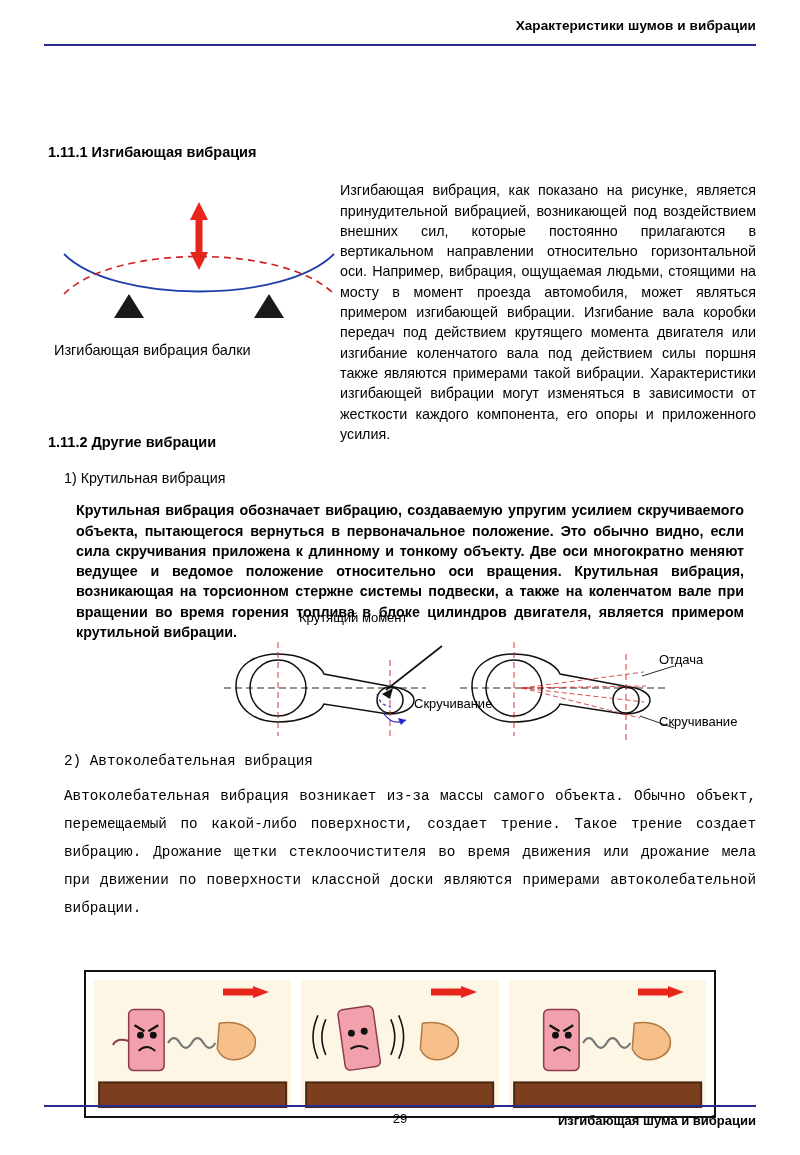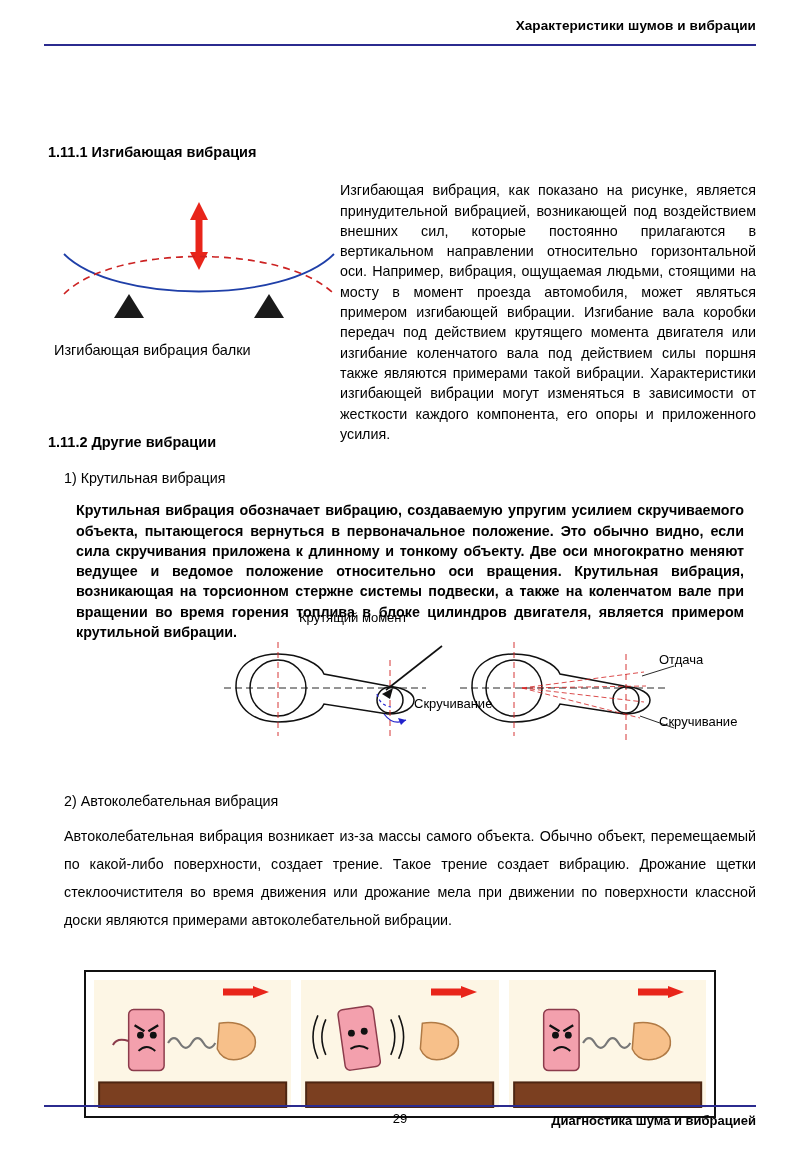--- a/index.html
+++ b/index.html
@@ -154,24 +154,25 @@
   .fig-torsion {
     position: absolute;
     top: 508px;
     left: 130px;
     width: 600px;
     height: 130px;
   }
 
   .sub2 {
     position: absolute;
-    top: 673px;
+    top: 633px;
     left: 20px;
     width: 692px;
     font-size: 14.3px;
+    font-family: Liberation Mono, monospace;
   }
   .sub2 .lead {
     margin: 0 0 14px 0;
   }
   .sub2 .body {
     margin: 0;
     text-align: justify;
     line-height: 1.95;
   }
 
@@ -363,16 +364,16 @@
         </div>
 
       </div>
     </div>
 
   </div>
 
   <div class="footer">
     <div class="footer-rule"></div>
     <div class="footer-page">29</div>
-    <div class="footer-title">Диагностика шума и вибрацией</div>
+    <div class="footer-title">Изгибающая шума и вибрации</div>
   </div>
 
 </div>
 
 </body></html>

